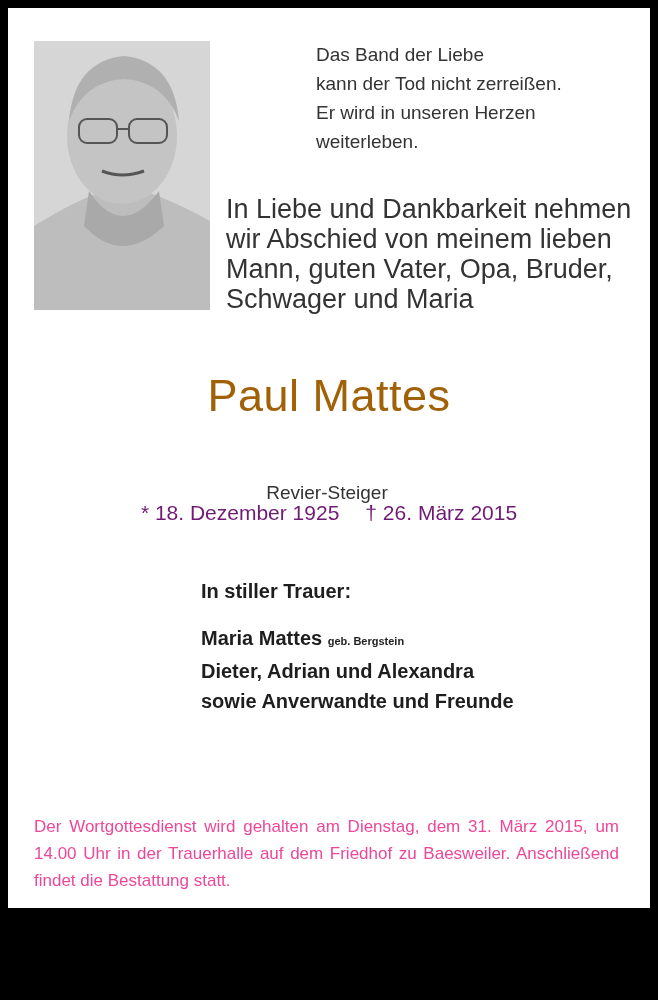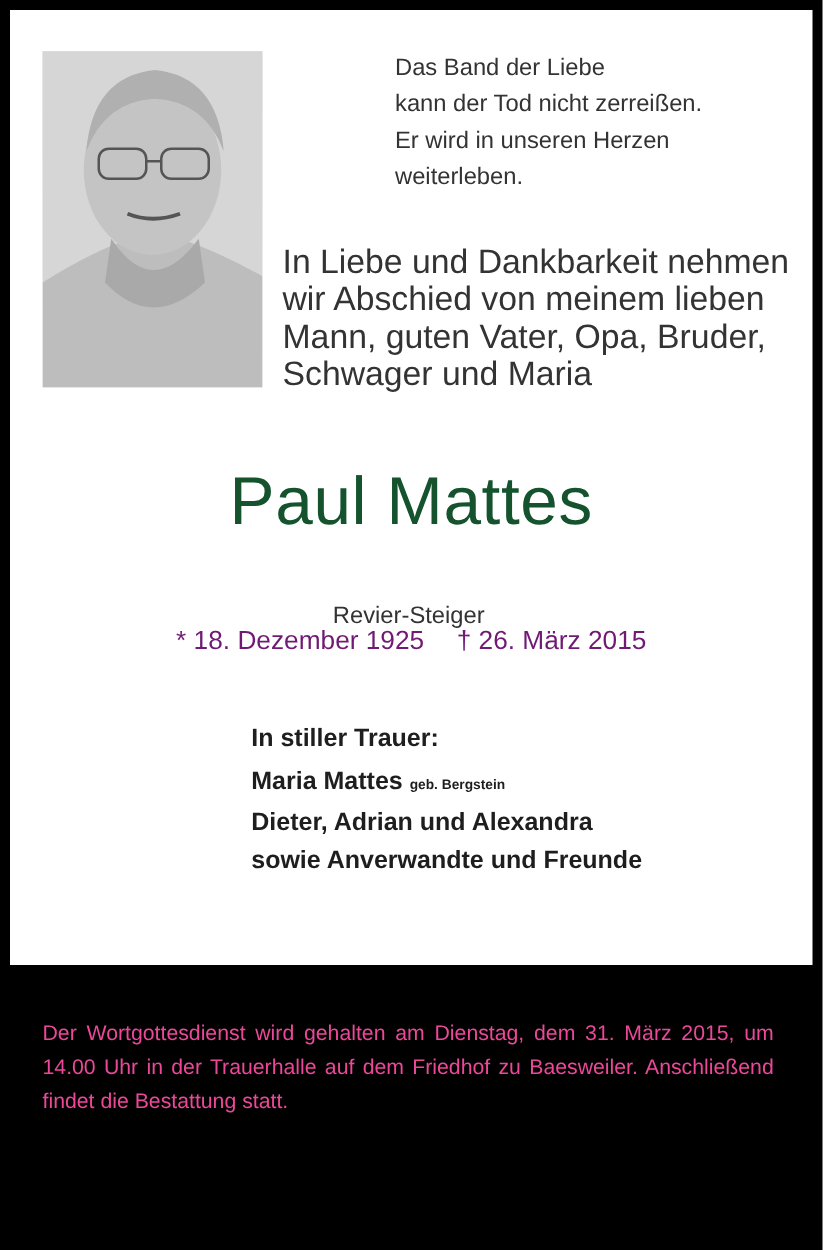--- a/index.html
+++ b/index.html
@@ -1,30 +1,30 @@
 <!DOCTYPE html>
 <html><head>
 <meta charset="utf-8">
 <style>
   html, body { margin:0; padding:0; }
   body { width:658px; height:1000px; background:#000; position:relative; overflow:hidden;
          font-family:"Liberation Sans", sans-serif; color:#222; }
-  .sheet { position:absolute; left:8px; top:8px; width:642px; height:764px; background:#fff; }
+  .sheet { position:absolute; left:8px; top:8px; width:642px; height:900px; background:#fff; }
   .abs { position:absolute; white-space:nowrap; }
   .photo { position:absolute; left:26px; top:33px; width:176px; height:269px;
            background:linear-gradient(#d2d2d2, #e0e0e0); overflow:hidden; }
   .poem { left:308px; top:32px; font-size:19px; line-height:29px; color:#333; }
   .intro { left:218px; top:186px; font-size:27px; line-height:30px; color:#333; }
-  .name { left:0; width:642px; text-align:center; top:362px; font-size:54px; letter-spacing:0.5px; color:#14532d; }
+  .name { left:0; width:642px; text-align:center; top:362px; font-size:45px; letter-spacing:0.5px; color:#a16207; }
   .title { left:0; width:642px; text-align:center; top:430px; padding-left:0; font-size:19px; color:#333;margin-top:44px; }
   .title span { margin-left:-4px; }
   .dates { left:0; width:642px; text-align:center; top:493px; font-size:21px; color:#701a75; }
   .dates .gap { display:inline-block; width:26px; }
   .mourn { left:193px; top:568px; font-size:20px; line-height:30px; font-weight:bold; color:#1e1e1e; }
-  .mourn .head { margin-bottom:4px; }
+  .mourn .head { margin-bottom:17px; }
   .mourn .small { font-size:11px; }
   .addr { left:26px; top:754px; font-size:19.5px; line-height:27px; color:#333; }
   .service { left:26px; top:805px; width:585px; white-space:normal; font-size:17px; line-height:27px;
              text-align:justify; color:#ec4899; }
 </style>
 </head>
 <body>
 
 <div class="sheet">
 

